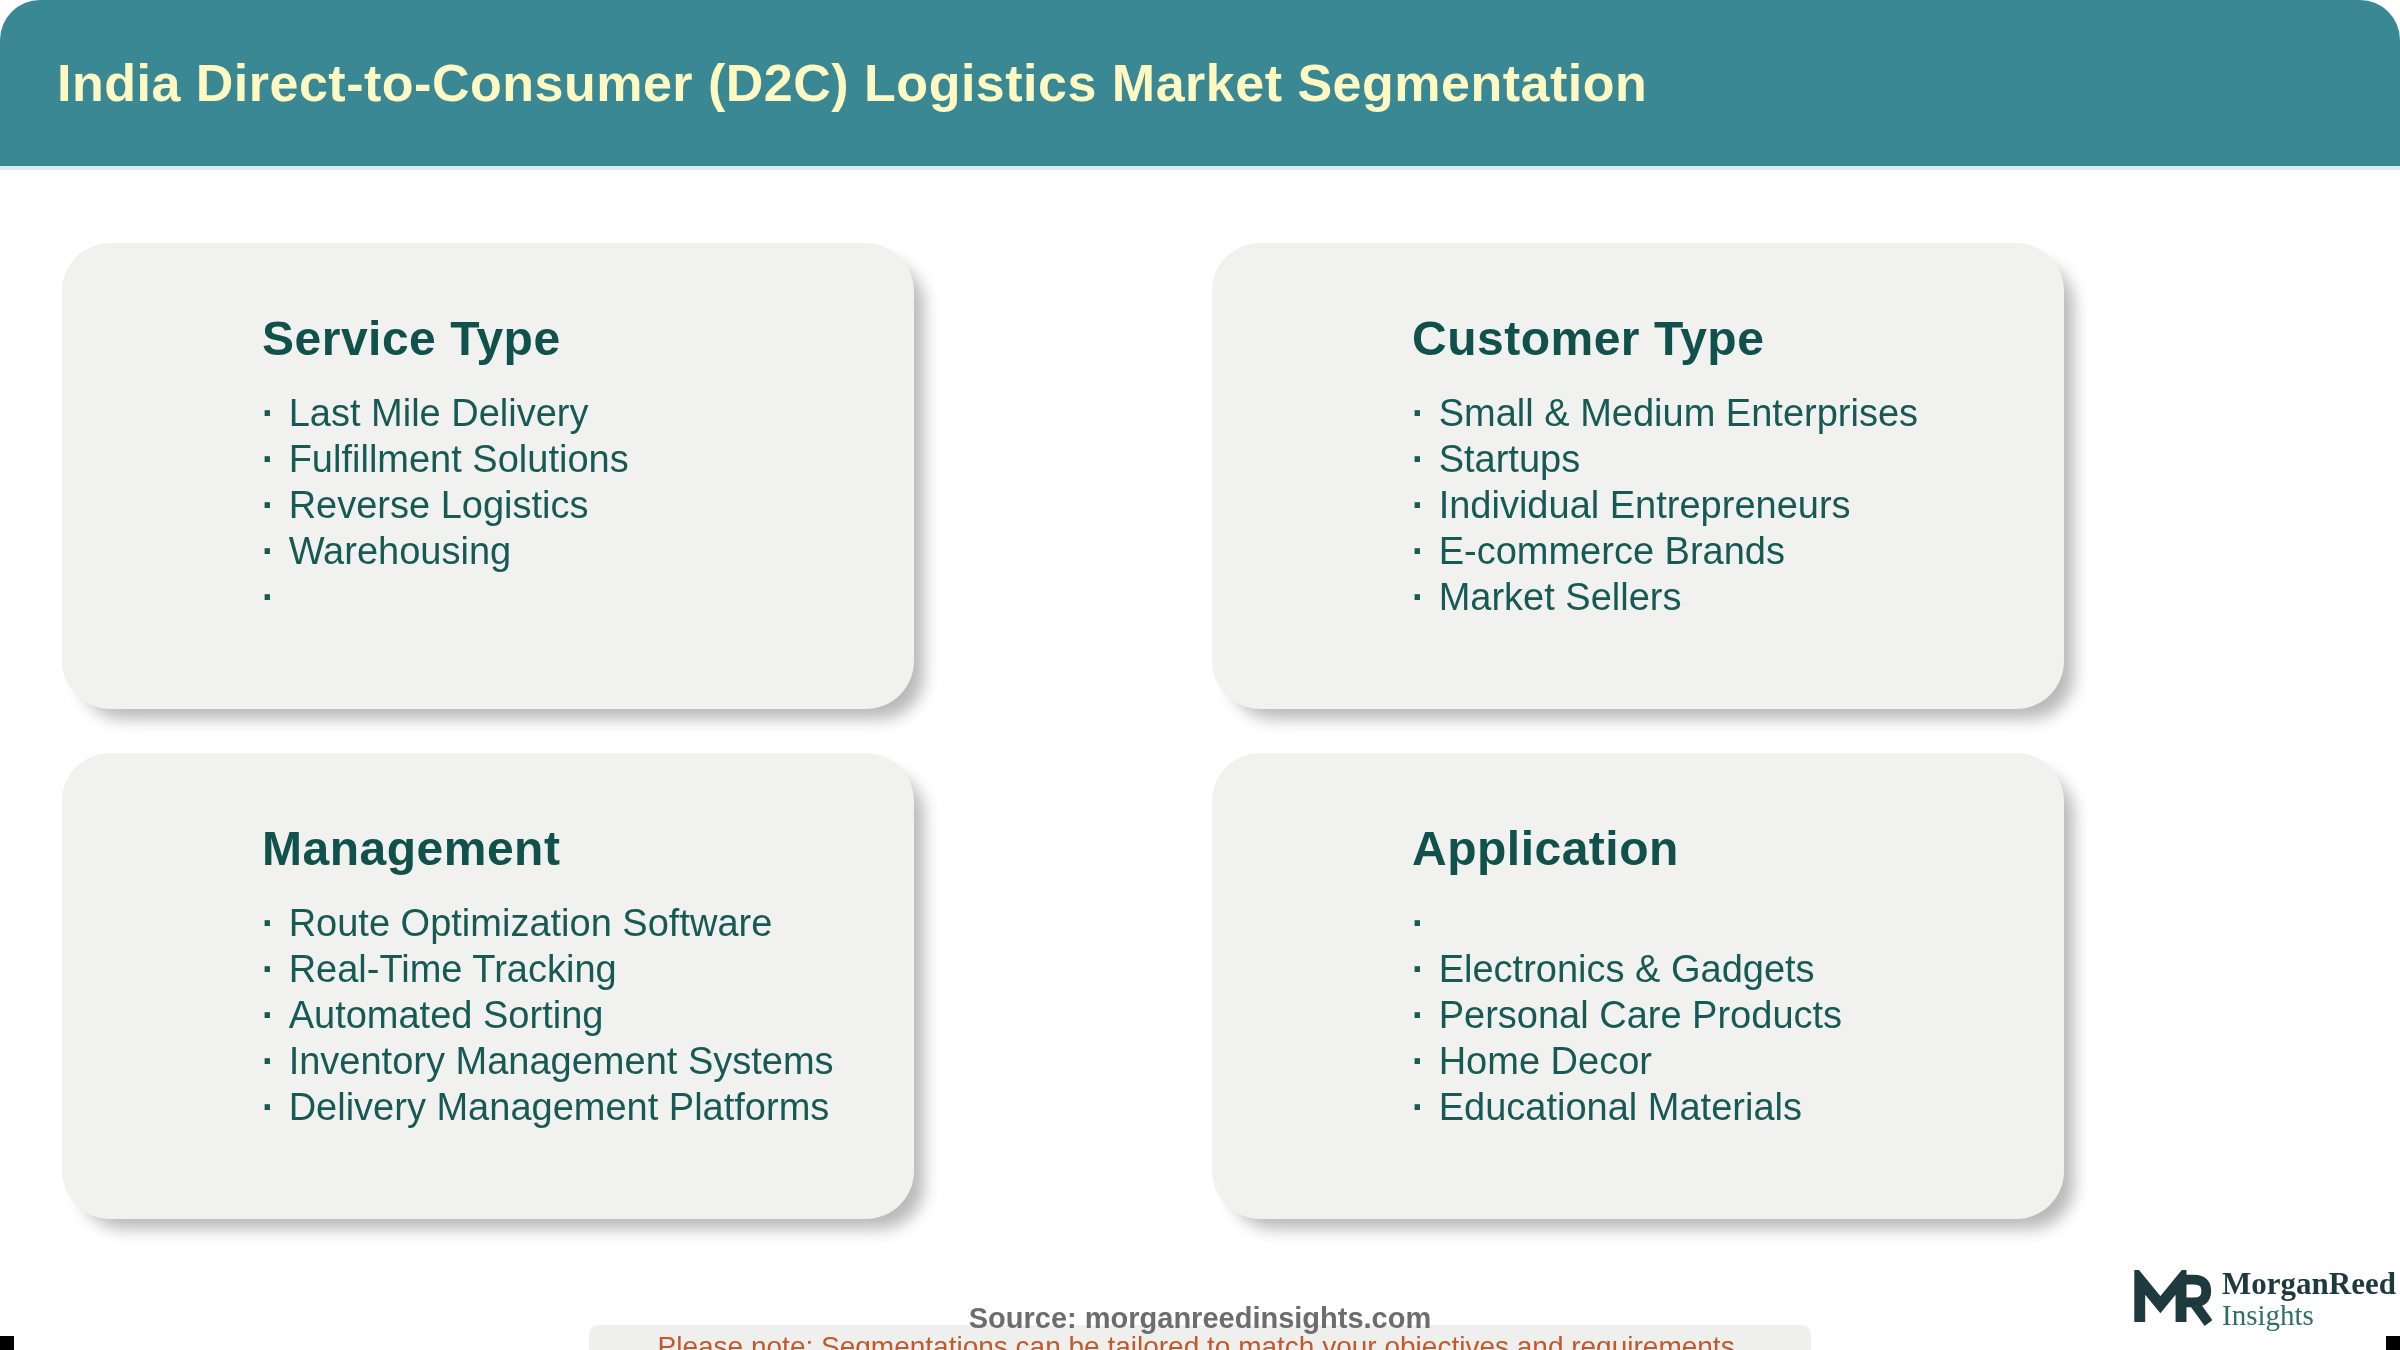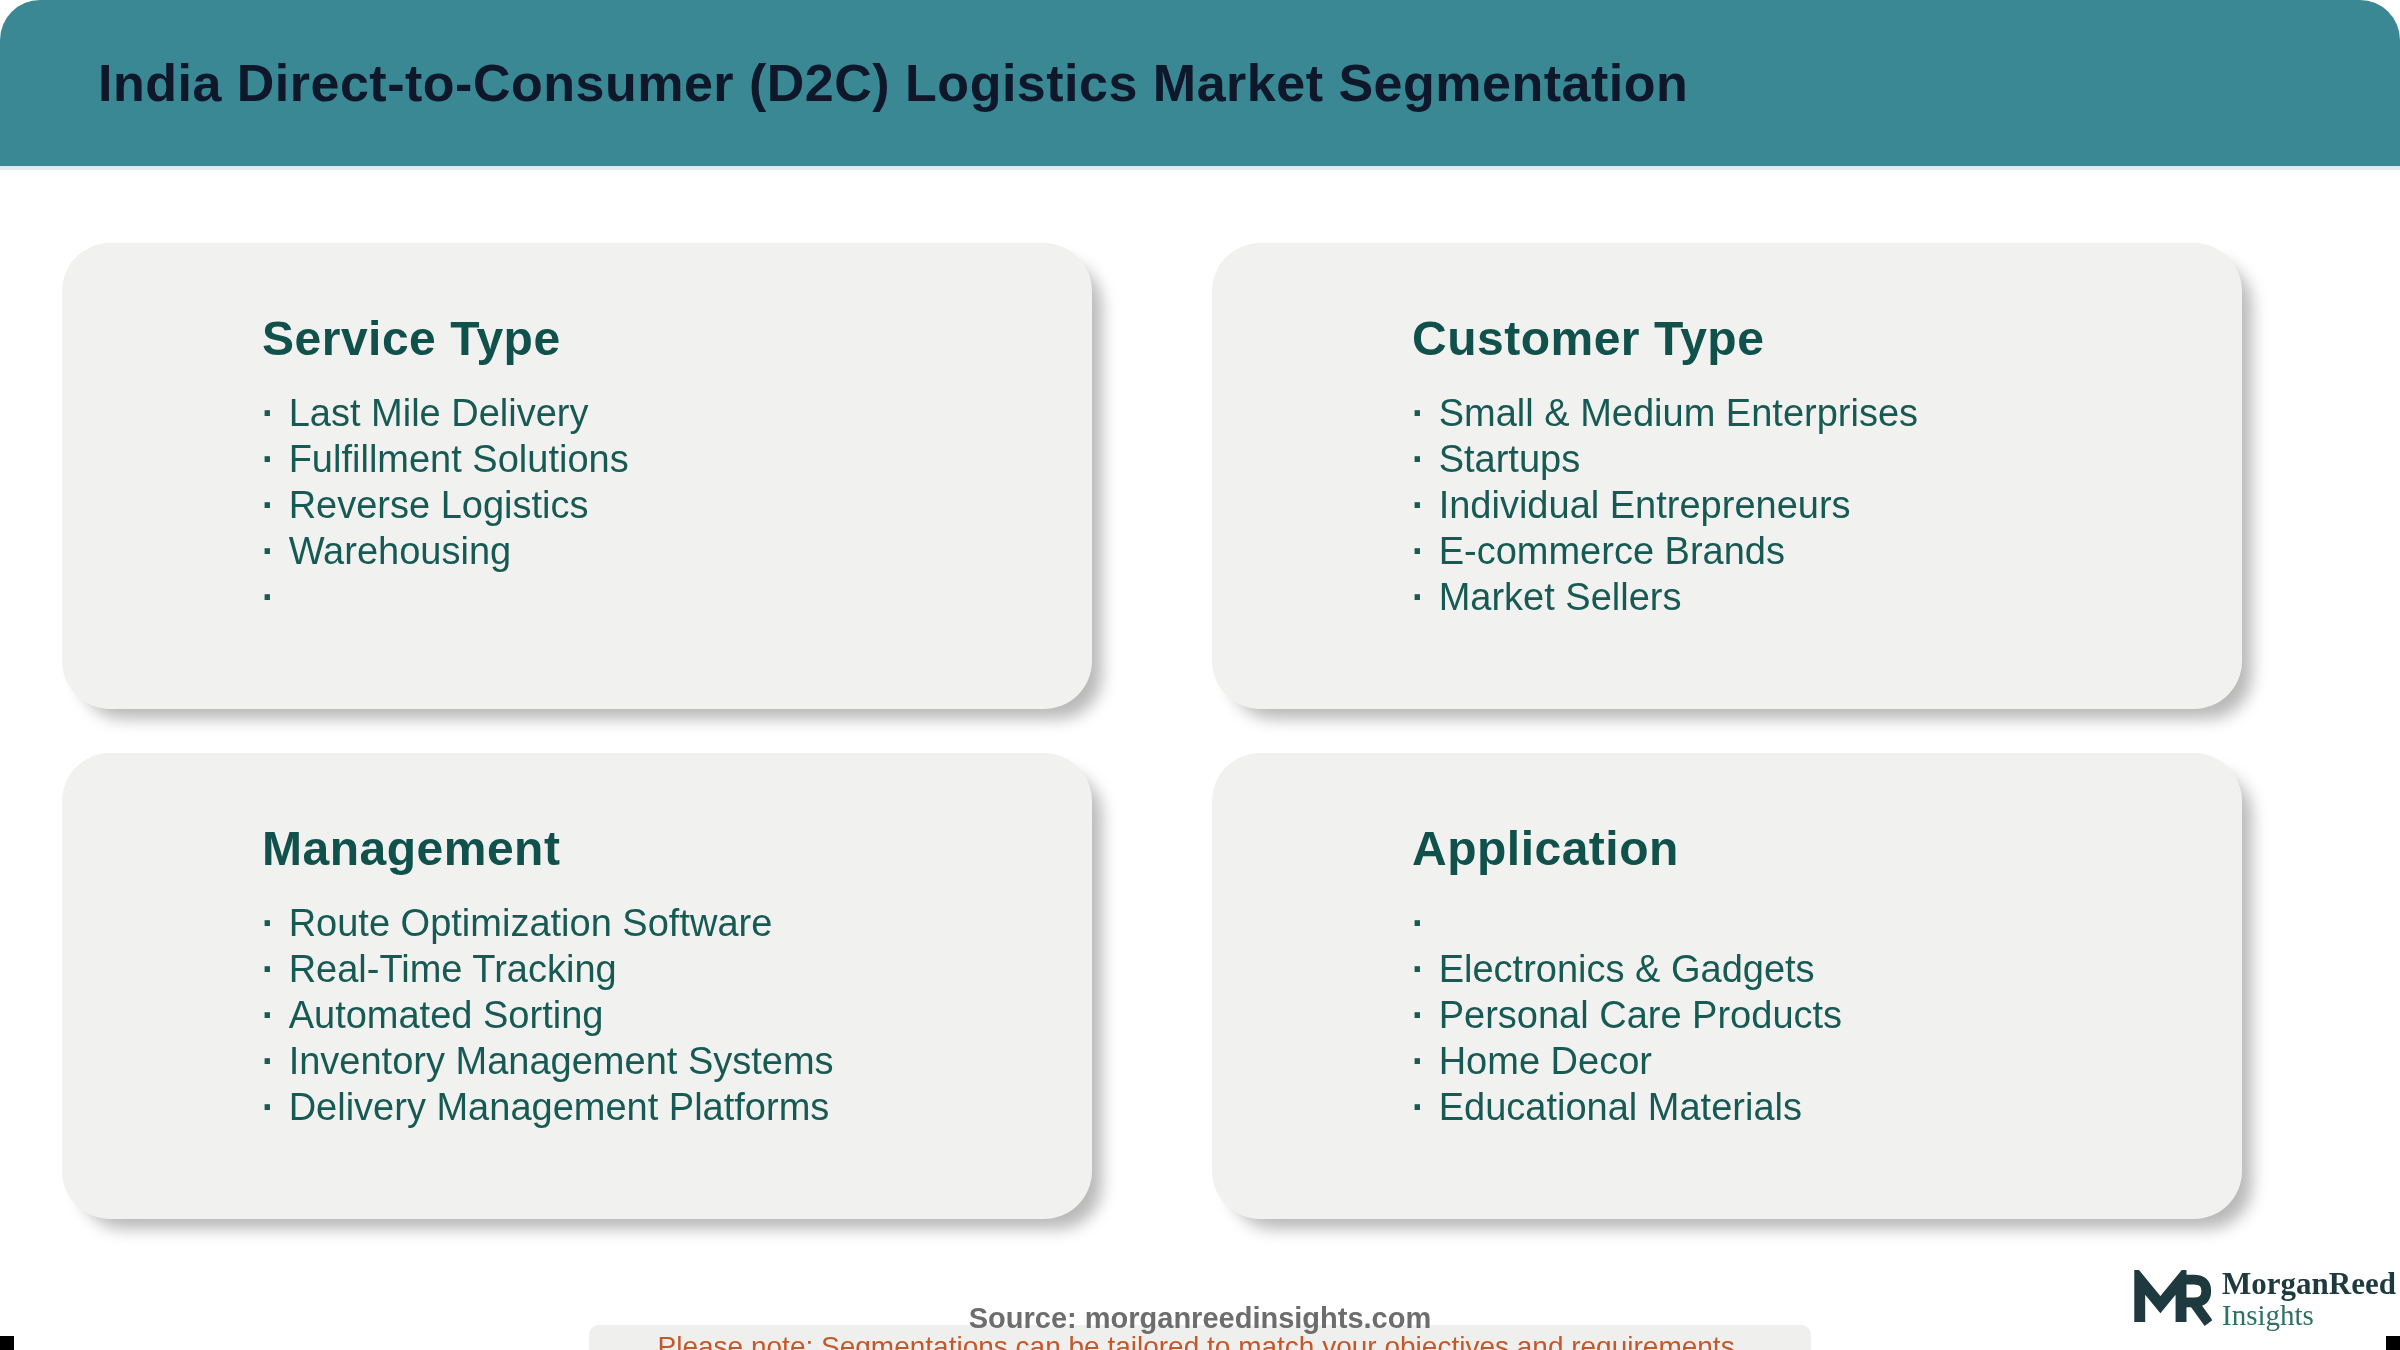--- a/index.html
+++ b/index.html
@@ -23,30 +23,30 @@
   }
   .header{
     position:absolute;left:0;top:0;
     width:2400px;height:170px;
     background:var(--header-bg,#3a8893);
     border-radius:40px 40px 0 0;
     border-bottom:4px solid #dcebee;
     display:flex;align-items:center;
   }
   .header-title{
-    margin-left:98px;
-    color:#0f172a;
+    margin-left:57px;
+    color:#fef9c3;
     font-size:52px;
     font-weight:700;
     letter-spacing:0.5px;
     white-space:nowrap;
   }
   .card{
     position:absolute;
-    width:1030px;height:466px;
+    width:852px;height:466px;
     background:var(--card-bg,#f1f1f0);
     border-radius:48px;
     box-shadow:14px 14px 16px -4px rgba(0,0,0,0.28);
     padding:68px 60px 0 200px;
   }
   .card-1{left:62px;top:243px;}
   .card-2{left:1212px;top:243px;}
   .card-3{left:62px;top:753px;}
   .card-4{left:1212px;top:753px;}
   .card-title{

